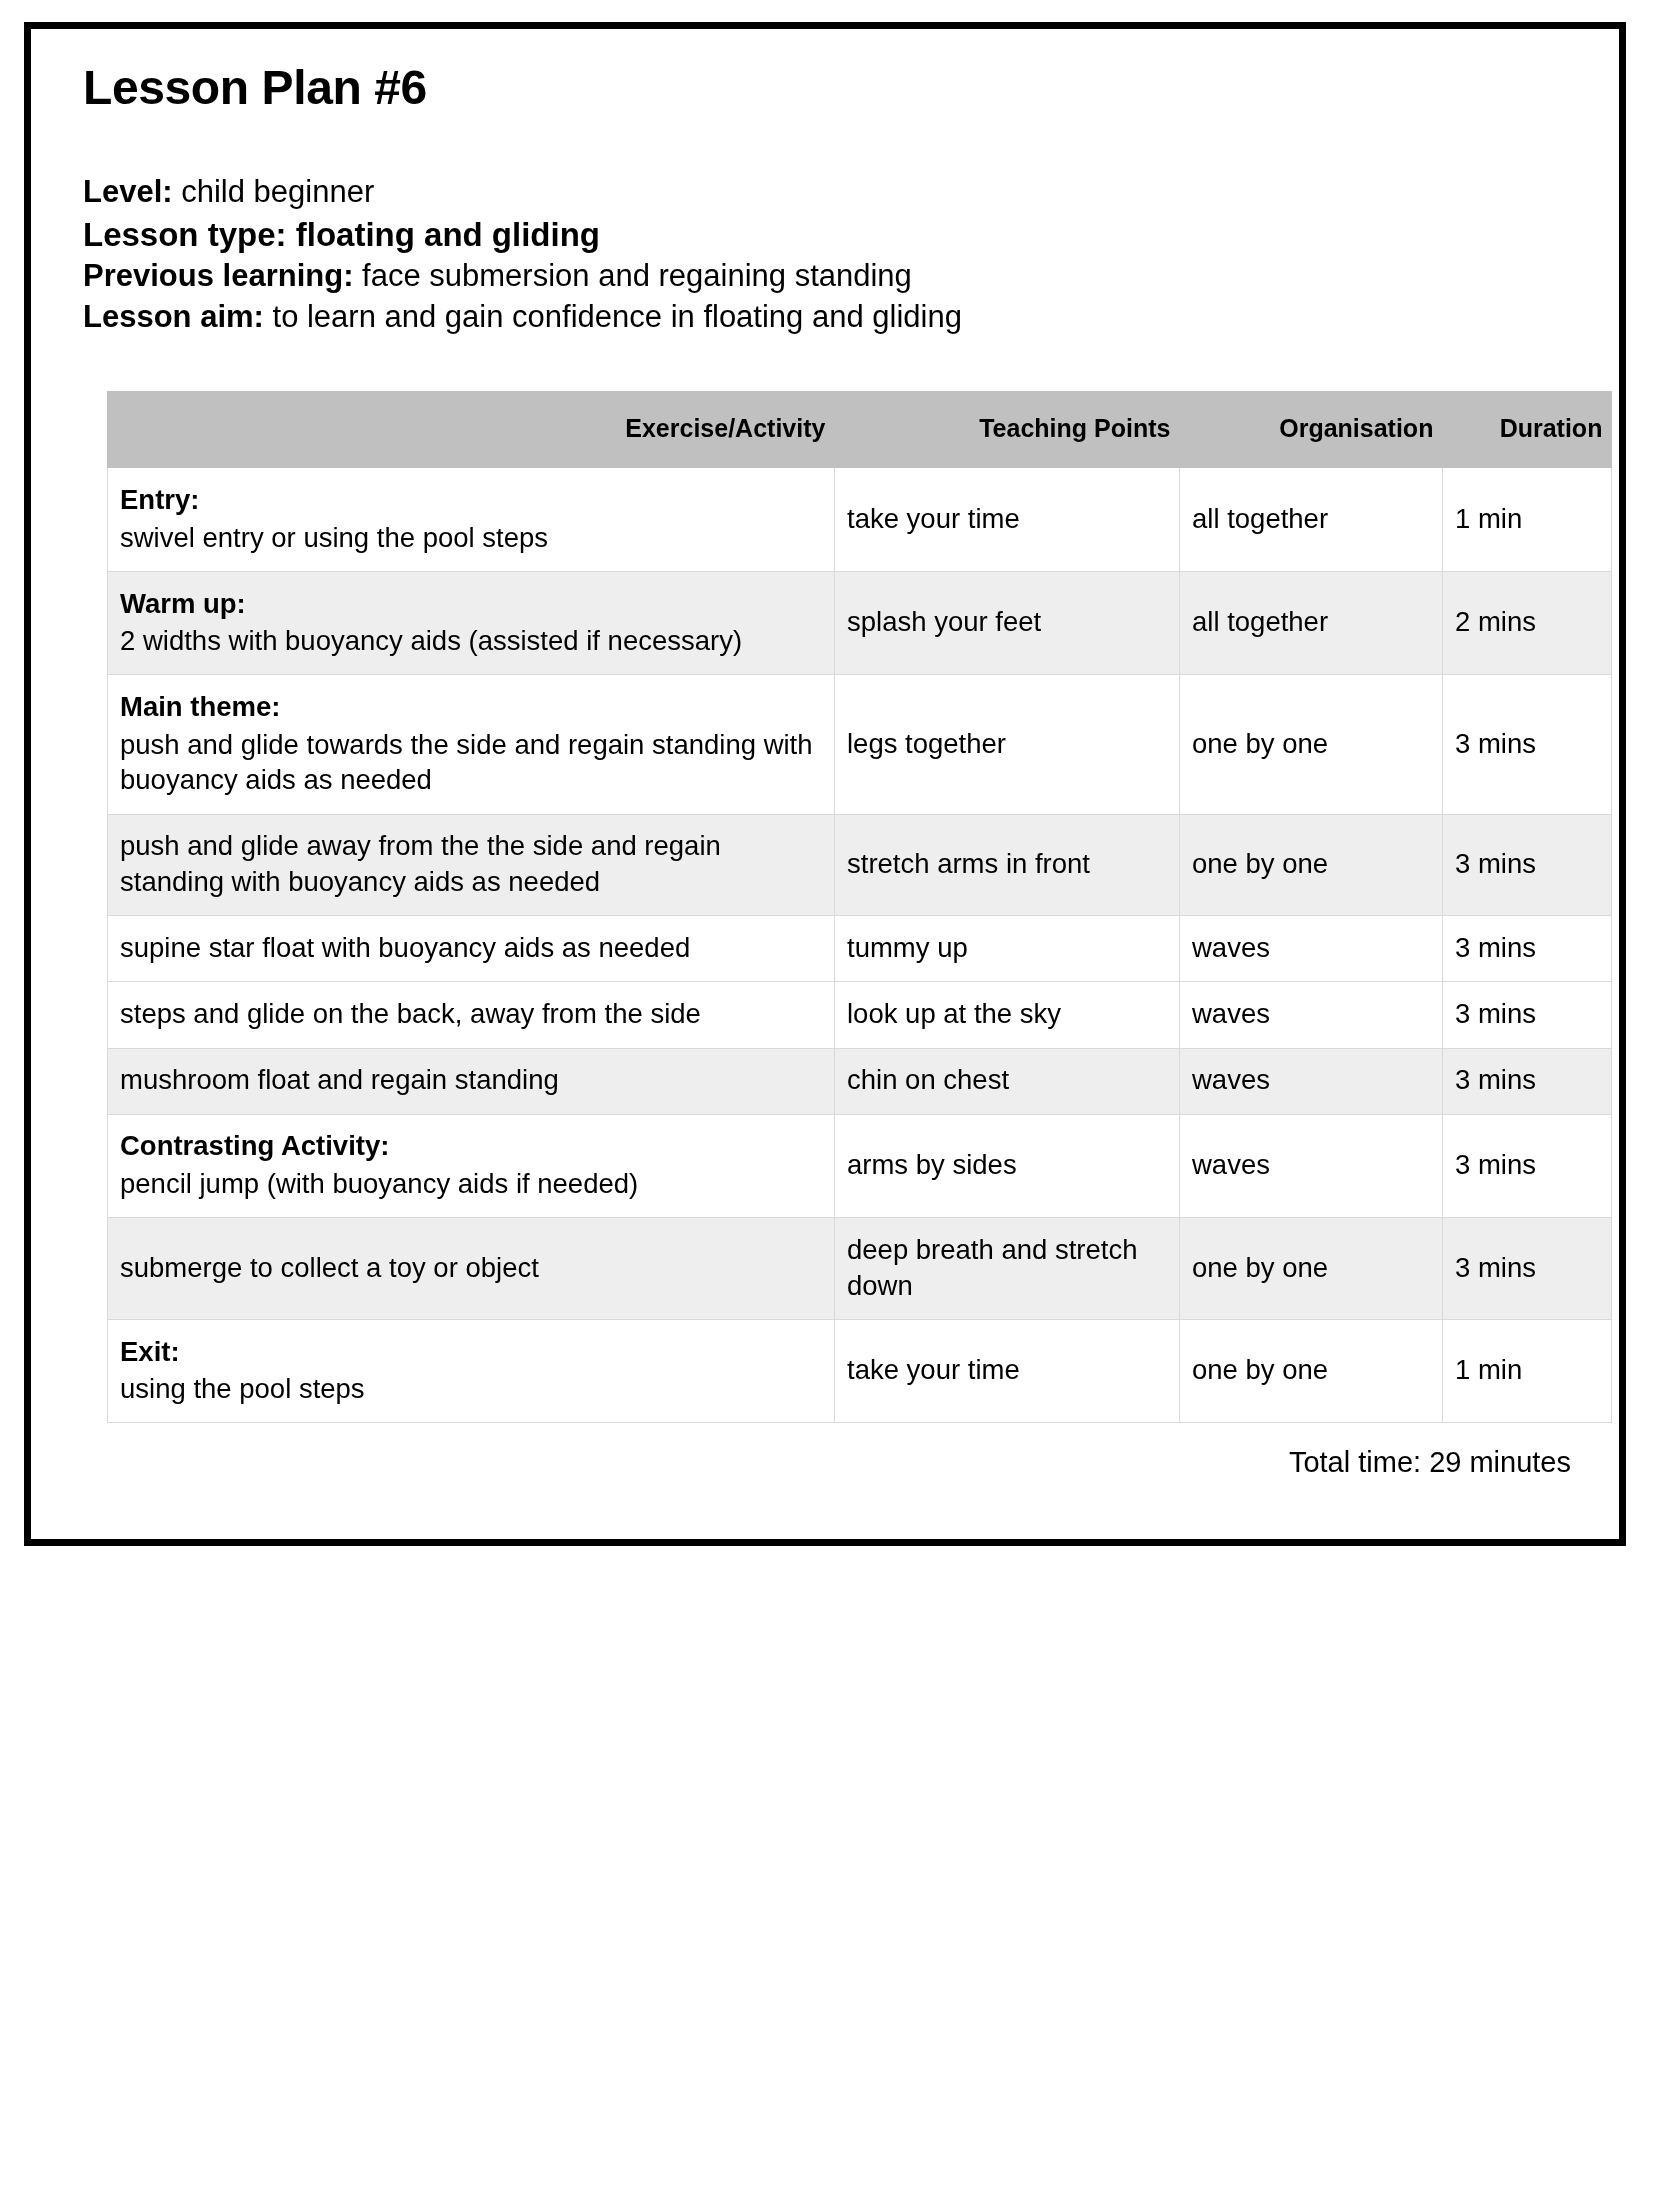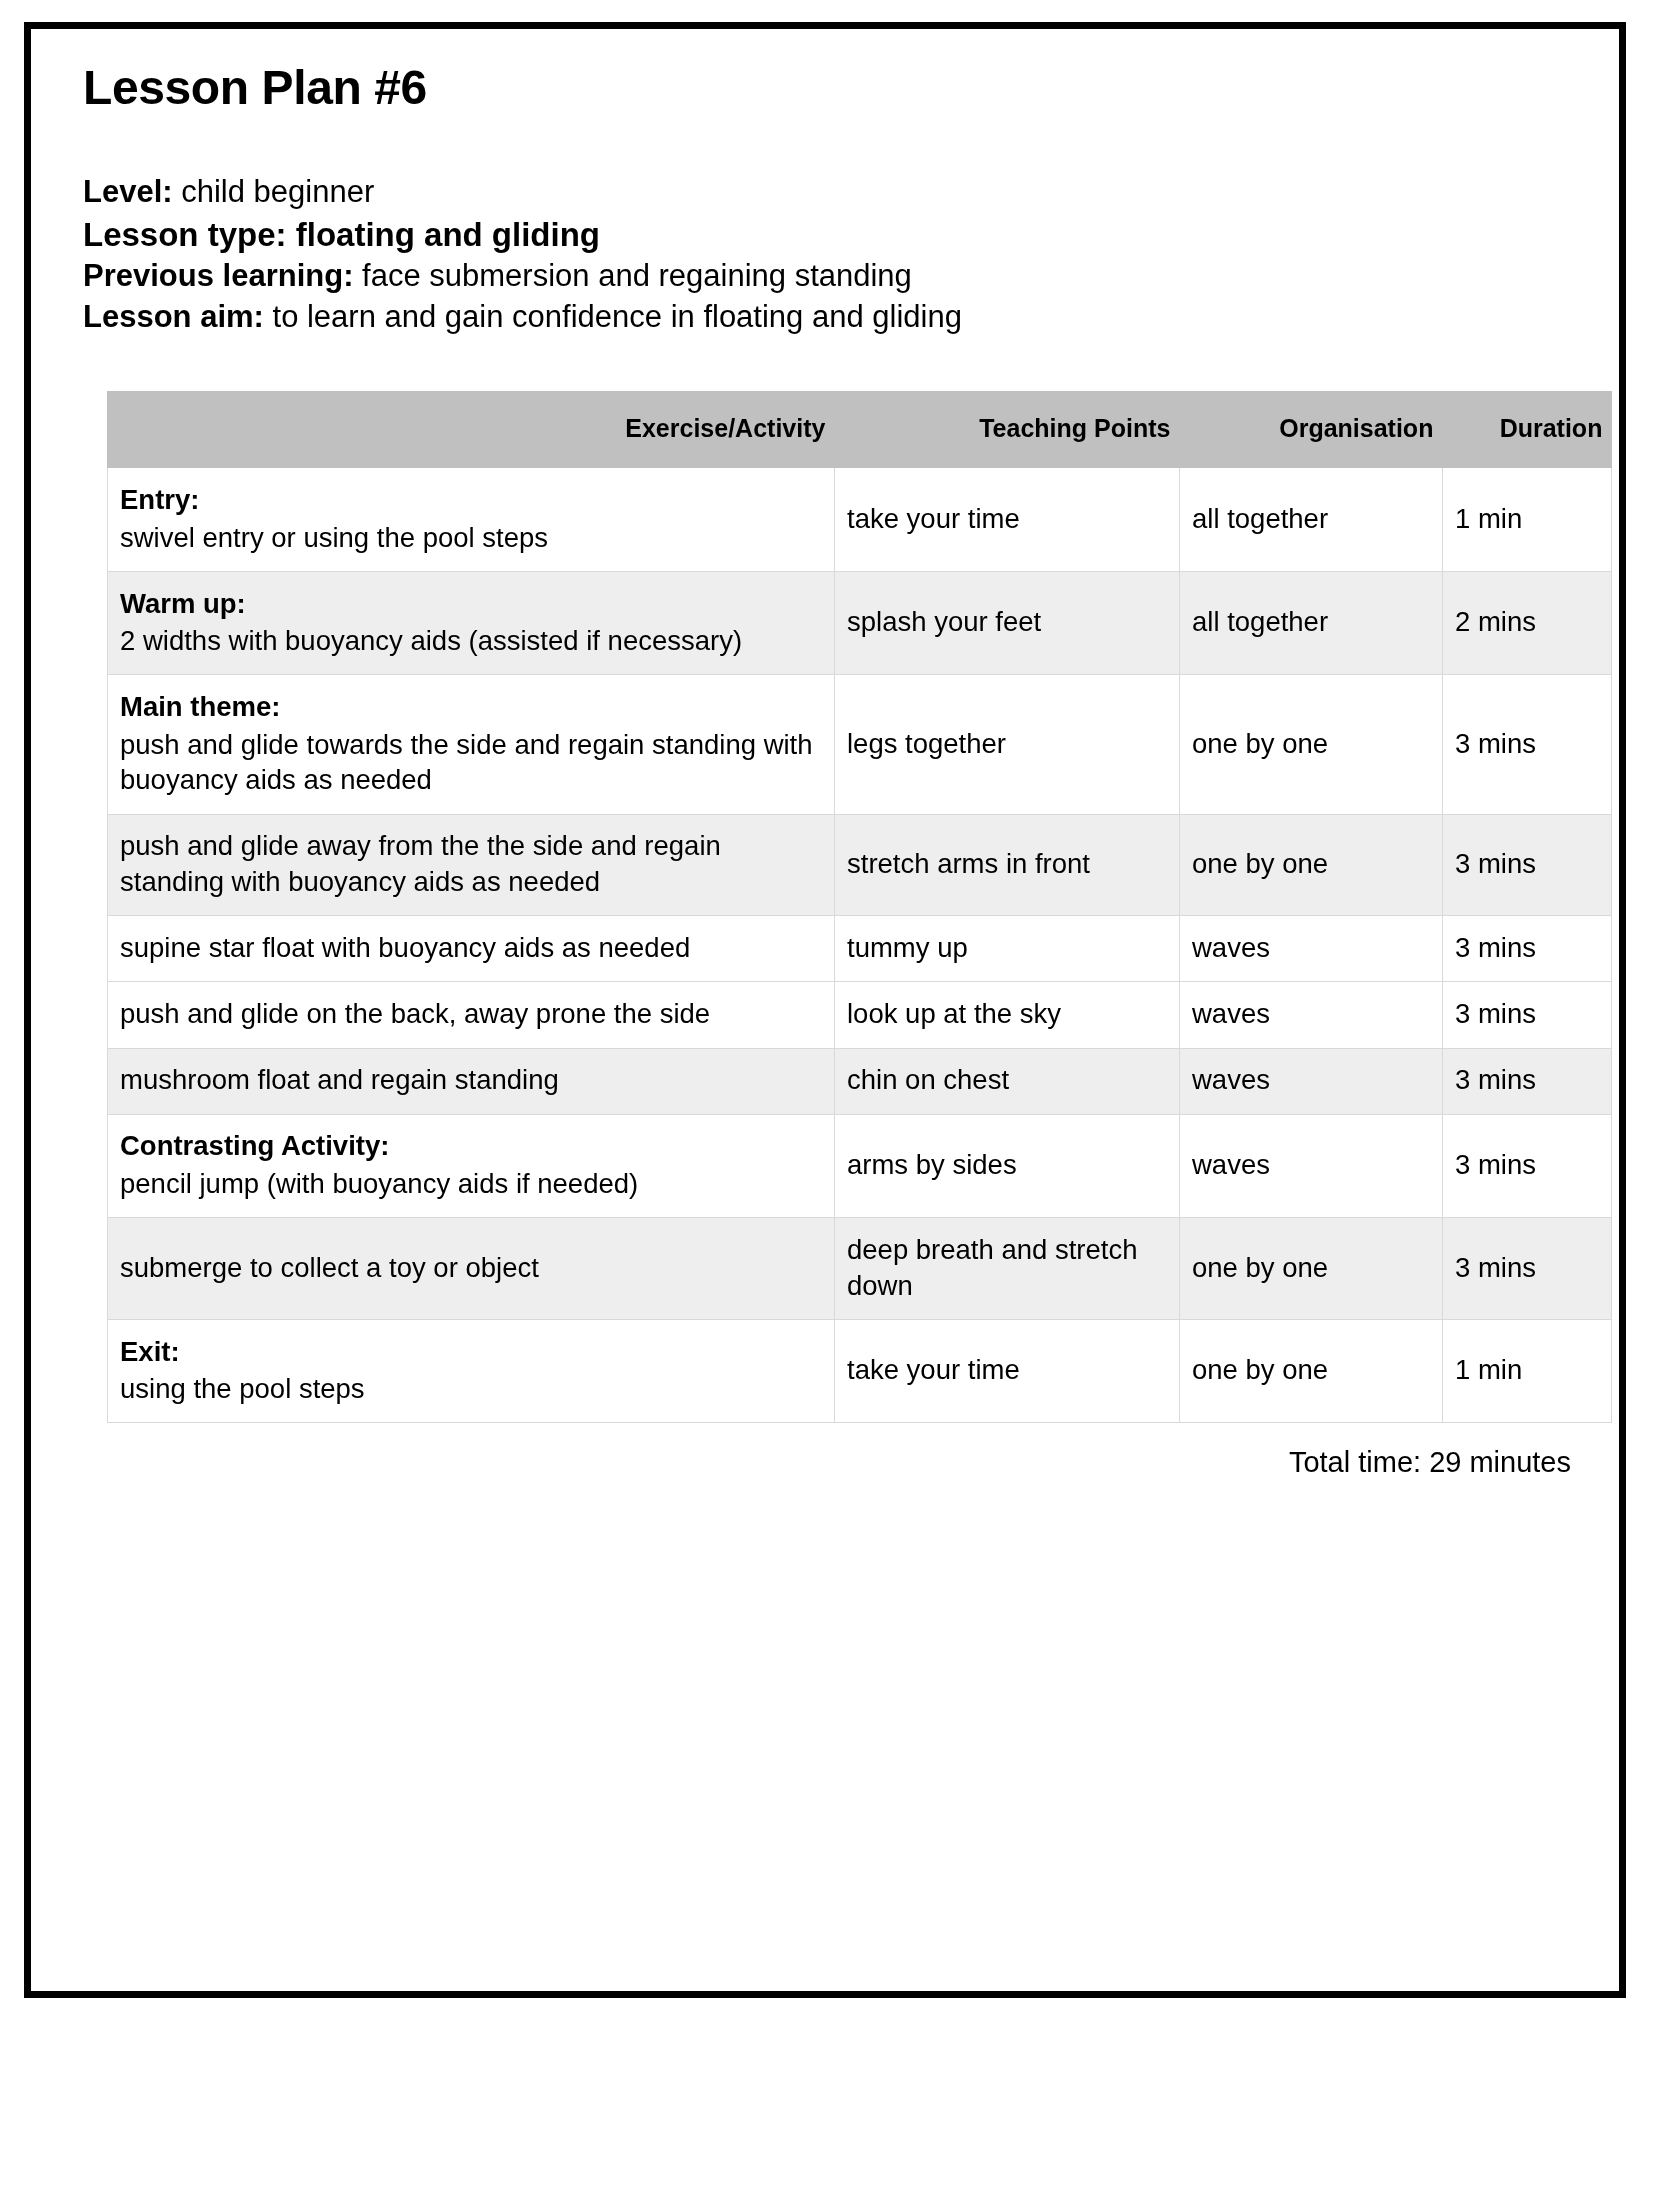--- a/index.html
+++ b/index.html
@@ -18,21 +18,21 @@
     height: 2202px;
     background: #ffffff;
     box-sizing: border-box;
     overflow: hidden;
   }
   .page-frame {
     position: absolute;
     left: 24px;
     top: 21.5px;
     width: 1602px;
-    height: 1976px;
+    height: 1524px;
     border: 7.7px solid #000000;
     box-sizing: border-box;
     background: #ffffff;
   }
   .page-inner {
     position: absolute;
     left: 52px;
     top: 17px;
     right: 24px;
     bottom: 8.6px;
@@ -201,21 +201,21 @@
             <tr>
               <td class="activity">
                 <span class="cell-body">supine star float with buoyancy aids as needed</span>
               </td>
               <td>tummy up</td>
               <td>waves</td>
               <td>3 mins</td>
             </tr>
             <tr>
               <td class="activity">
-                <span class="cell-body">push and glide on the back, away prone the side</span>
+                <span class="cell-body">steps and glide on the back, away from the side</span>
               </td>
               <td>look up at the sky</td>
               <td>waves</td>
               <td>3 mins</td>
             </tr>
             <tr class="alt">
               <td class="activity">
                 <span class="cell-body">mushroom float and regain standing</span>
               </td>
               <td>chin on chest</td>

